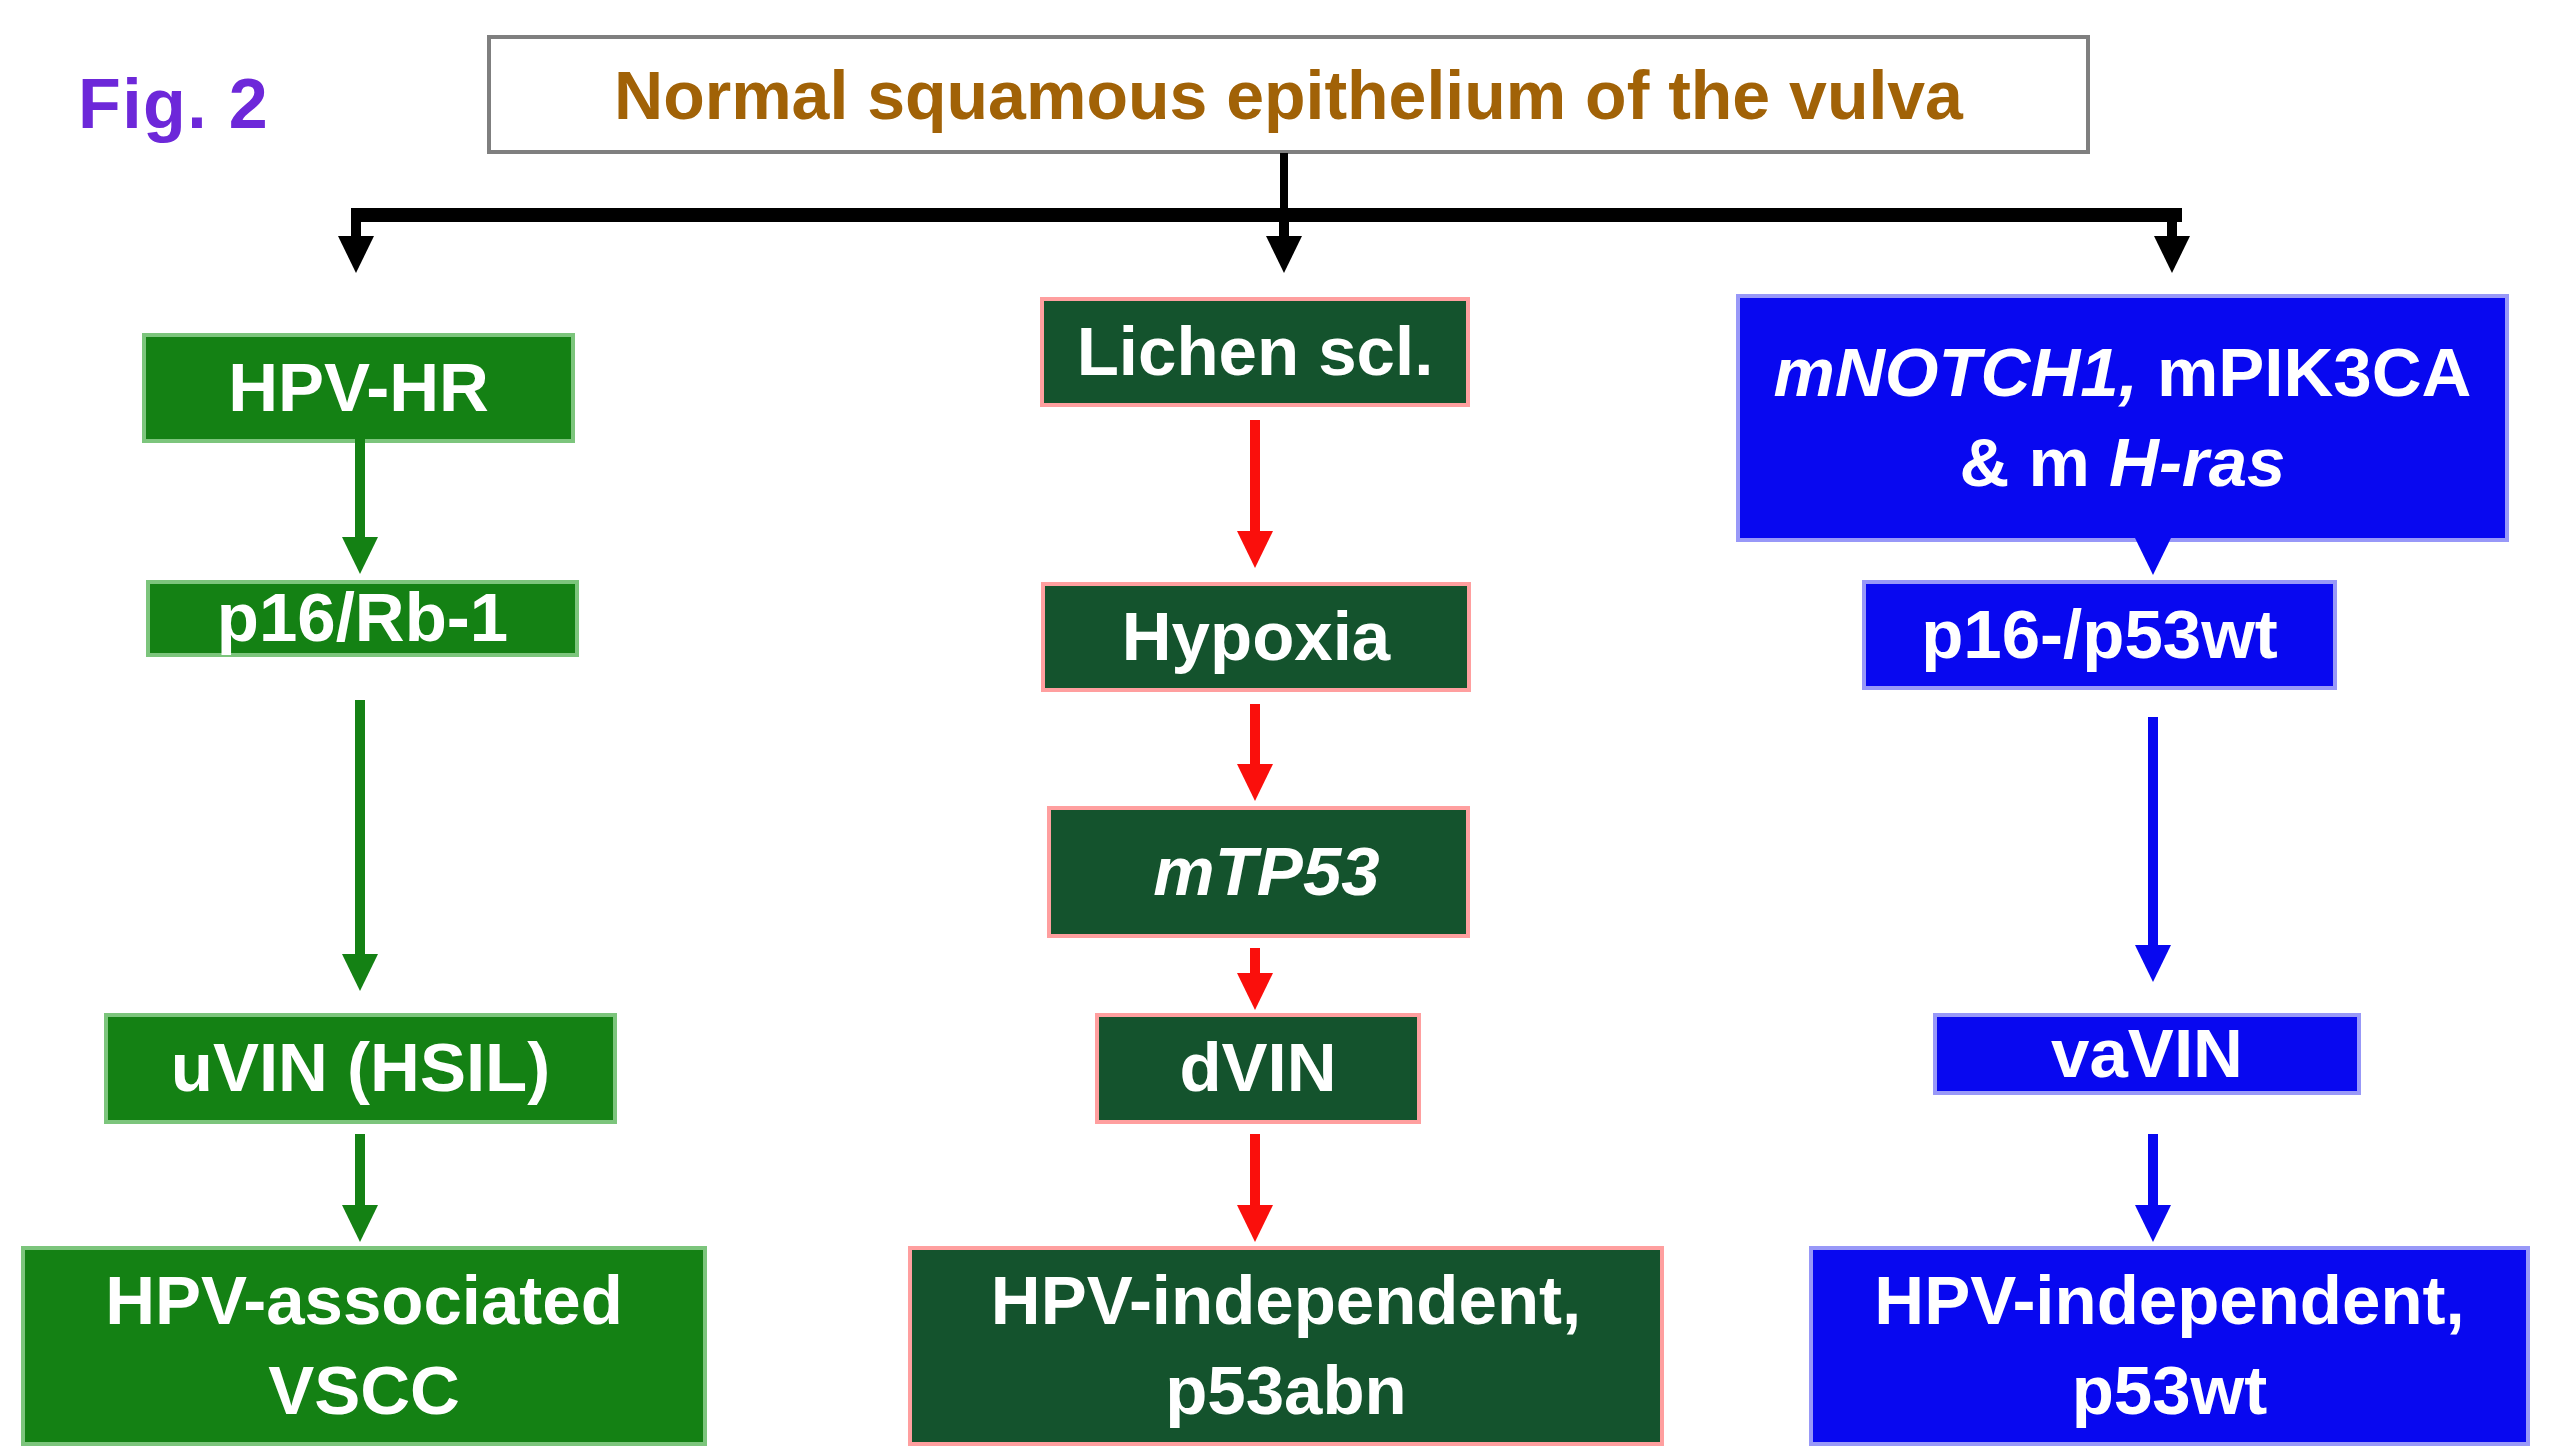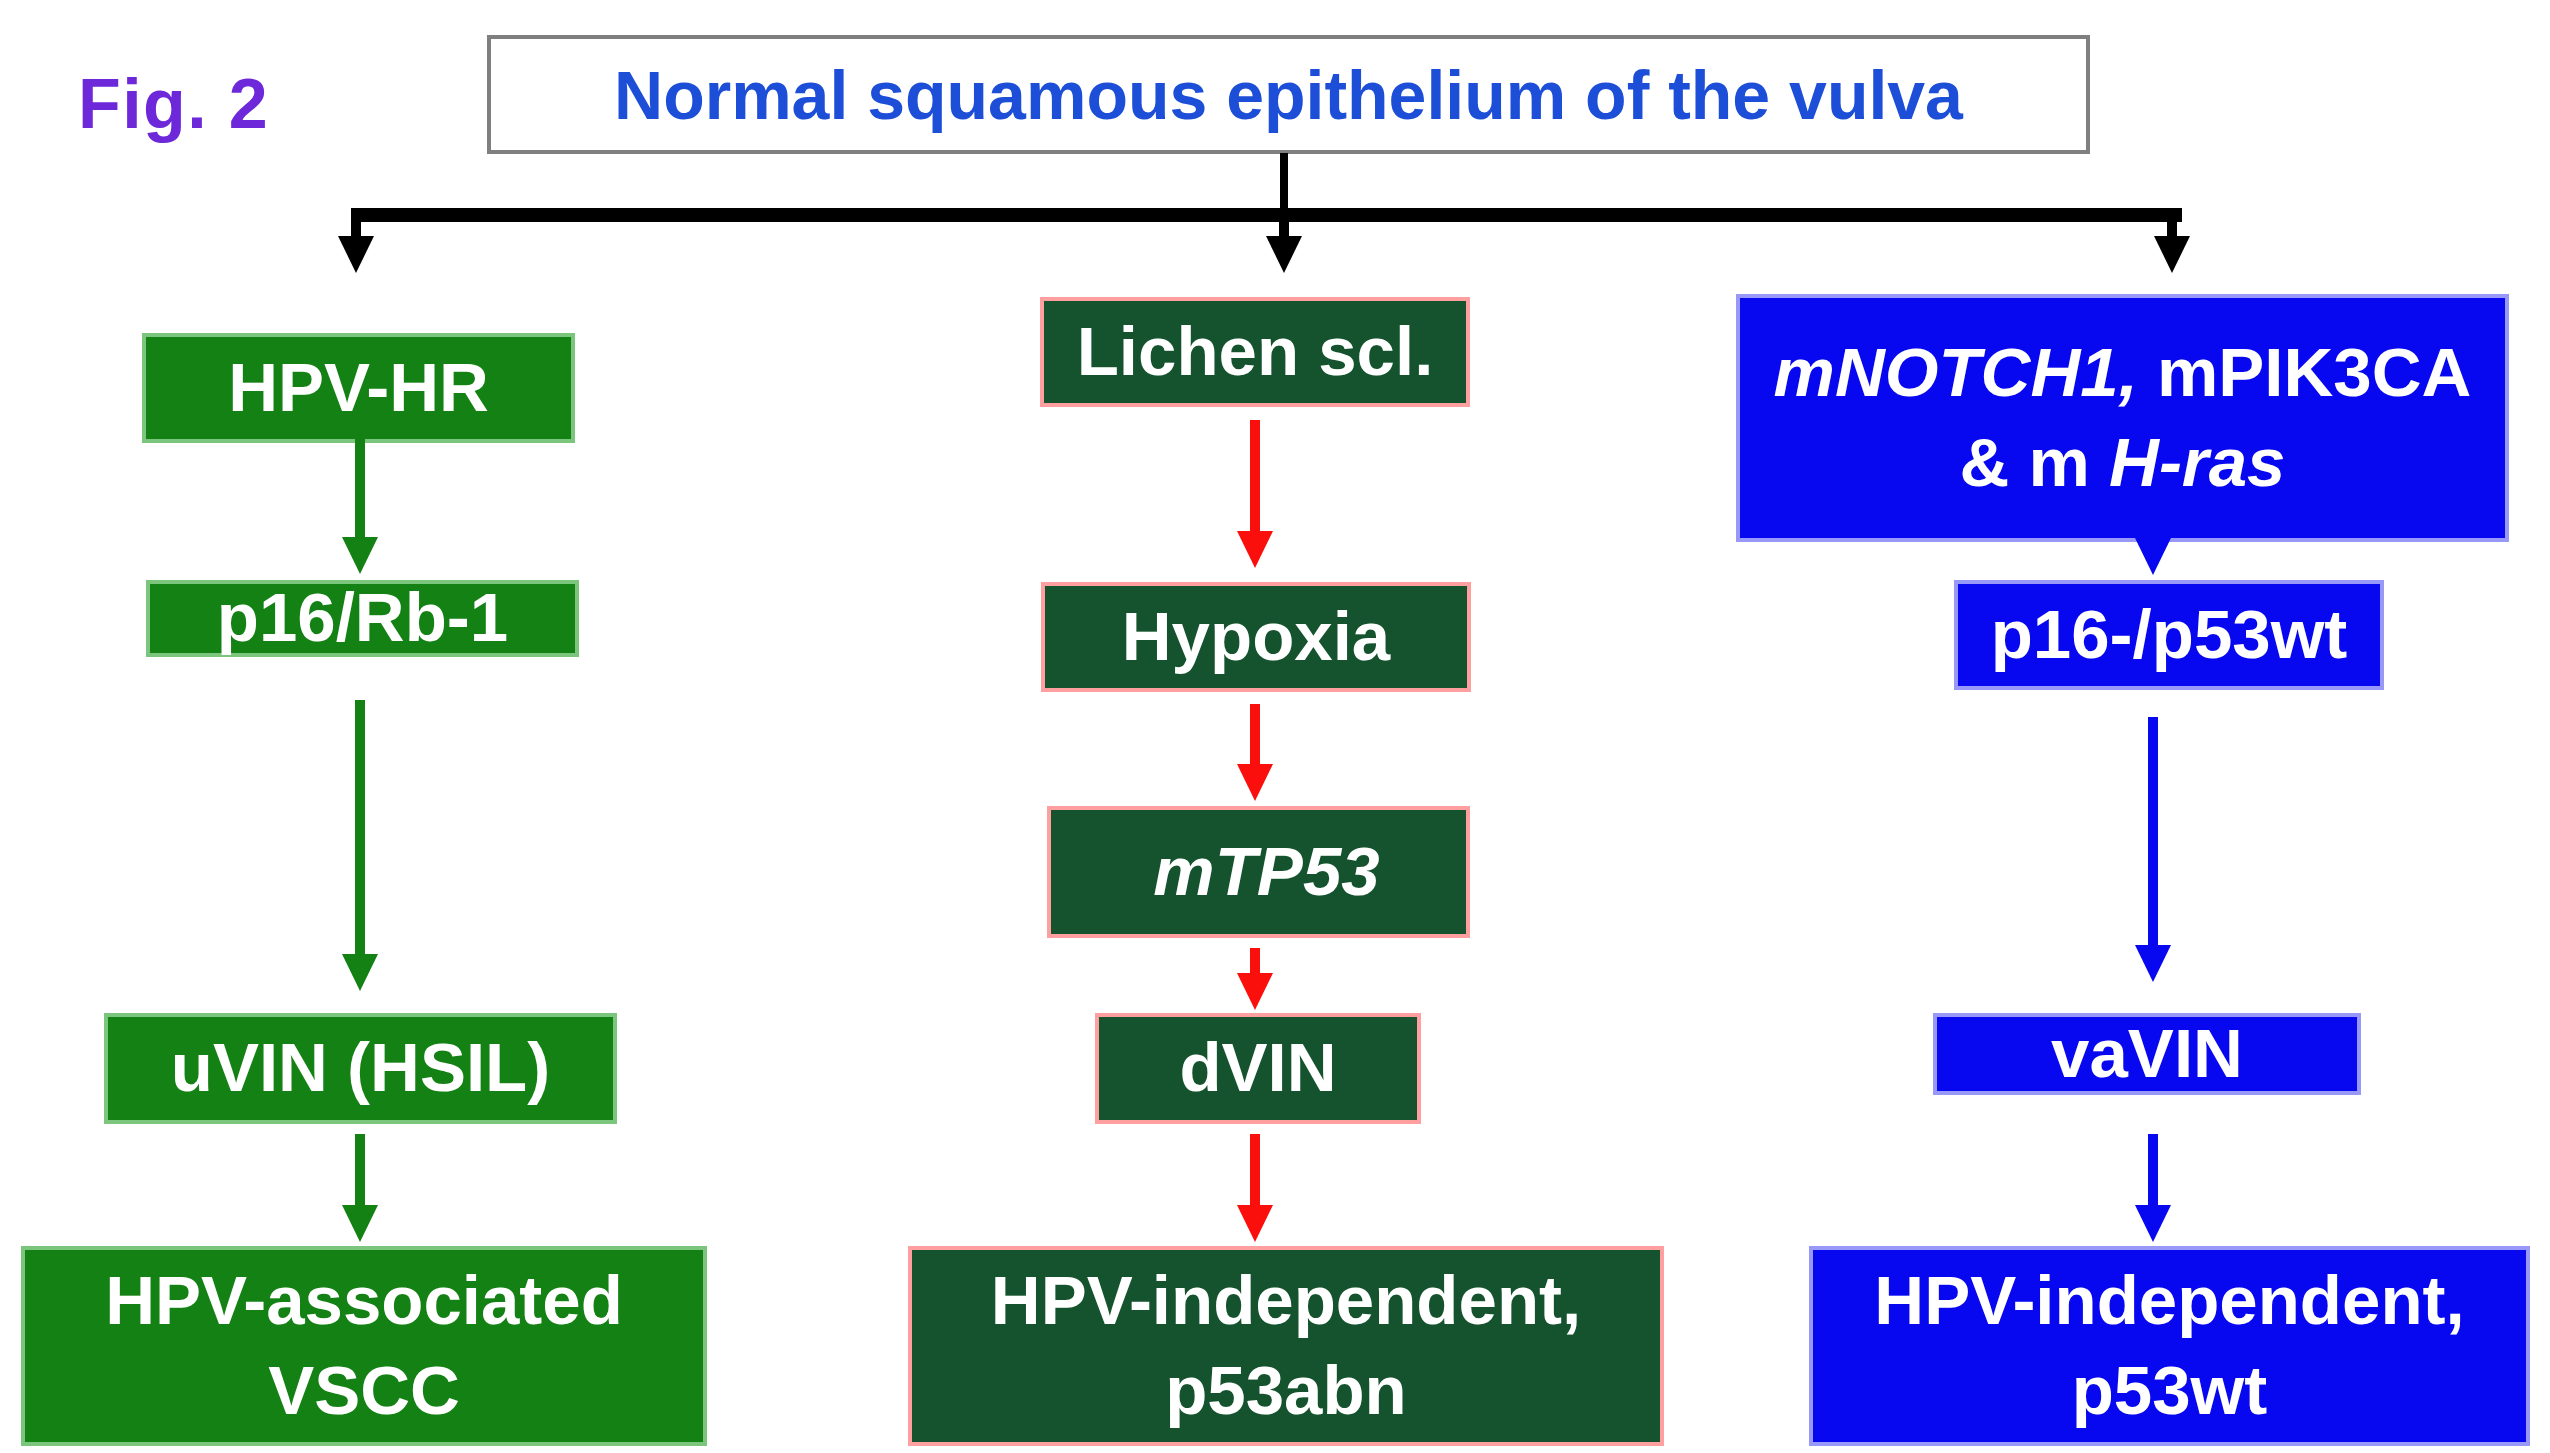--- a/index.html
+++ b/index.html
@@ -26,21 +26,21 @@
   }
   .title-box {
     position: absolute;
     left: 487px;
     top: 35px;
     width: 1603px;
     height: 119px;
     box-sizing: border-box;
     background: #ffffff;
     border: 4.9px solid #7f7f7f;
-    color: #1d4ed8;
+    color: #a16207;
     font-size: 68px;
     display: flex;
     align-items: center;
     justify-content: center;
     white-space: nowrap;
   }
   .node {
     position: absolute;
     box-sizing: border-box;
     color: #ffffff;
@@ -112,21 +112,21 @@
   .a-blue-1 { left: 2135px; top: 495px;  height: 80px; --c: #0808f0; }
   .a-blue-2 { left: 2135px; top: 717px; height: 265px; --c: #0808f0; }
   .a-blue-3 { left: 2135px; top: 1134px; height: 108px; --c: #0808f0; }
 
   
   .n-hpv-hr        { left: 142px;  top: 297px;  width: 433px;  height: 110px; margin-top: 36px; }
   .n-lichen        { left: 1040px; top: 297px;  width: 430px;  height: 110px; }
   .n-mnotch        { left: 1736px; top: 294px;  width: 773px; height: 248px; line-height: 1.3; }
   .n-p16rb1        { left: 146px;  top: 580px;  width: 433px;  height: 77px; }
   .n-hypoxia       { left: 1041px; top: 582px;  width: 430px;  height: 110px; }
-  .n-p16p53wt      { left: 1954px; top: 580px;  width: 430px;  height: 110px; }
+  .n-p16p53wt      { left: 1862px; top: 580px;  width: 475px;  height: 110px; }
   .n-mtp53         { left: 1047px; top: 806px; width: 423px;  height: 132px; font-style: italic; padding-left: 16px; }
   .n-uvin          { left: 104px;  top: 1013px; width: 513px;  height: 111px; }
   .n-dvin          { left: 1095px; top: 1013px; width: 326px;  height: 111px; }
   .n-vavin         { left: 1933px; top: 1013px; width: 428px;  height: 82px; }
   .n-vscc          { left: 21px;   top: 1246px; width: 686px;  height: 200px; line-height: 1.3; }
   .n-indep-p53abn  { left: 908px; top: 1246px; width: 756px; height: 200px; line-height: 1.3; }
   .n-indep-p53wt   { left: 1809px; top: 1246px; width: 721px; height: 200px; line-height: 1.3; }
 
   .italic { font-style: italic; }
   .upright { font-style: normal; }

